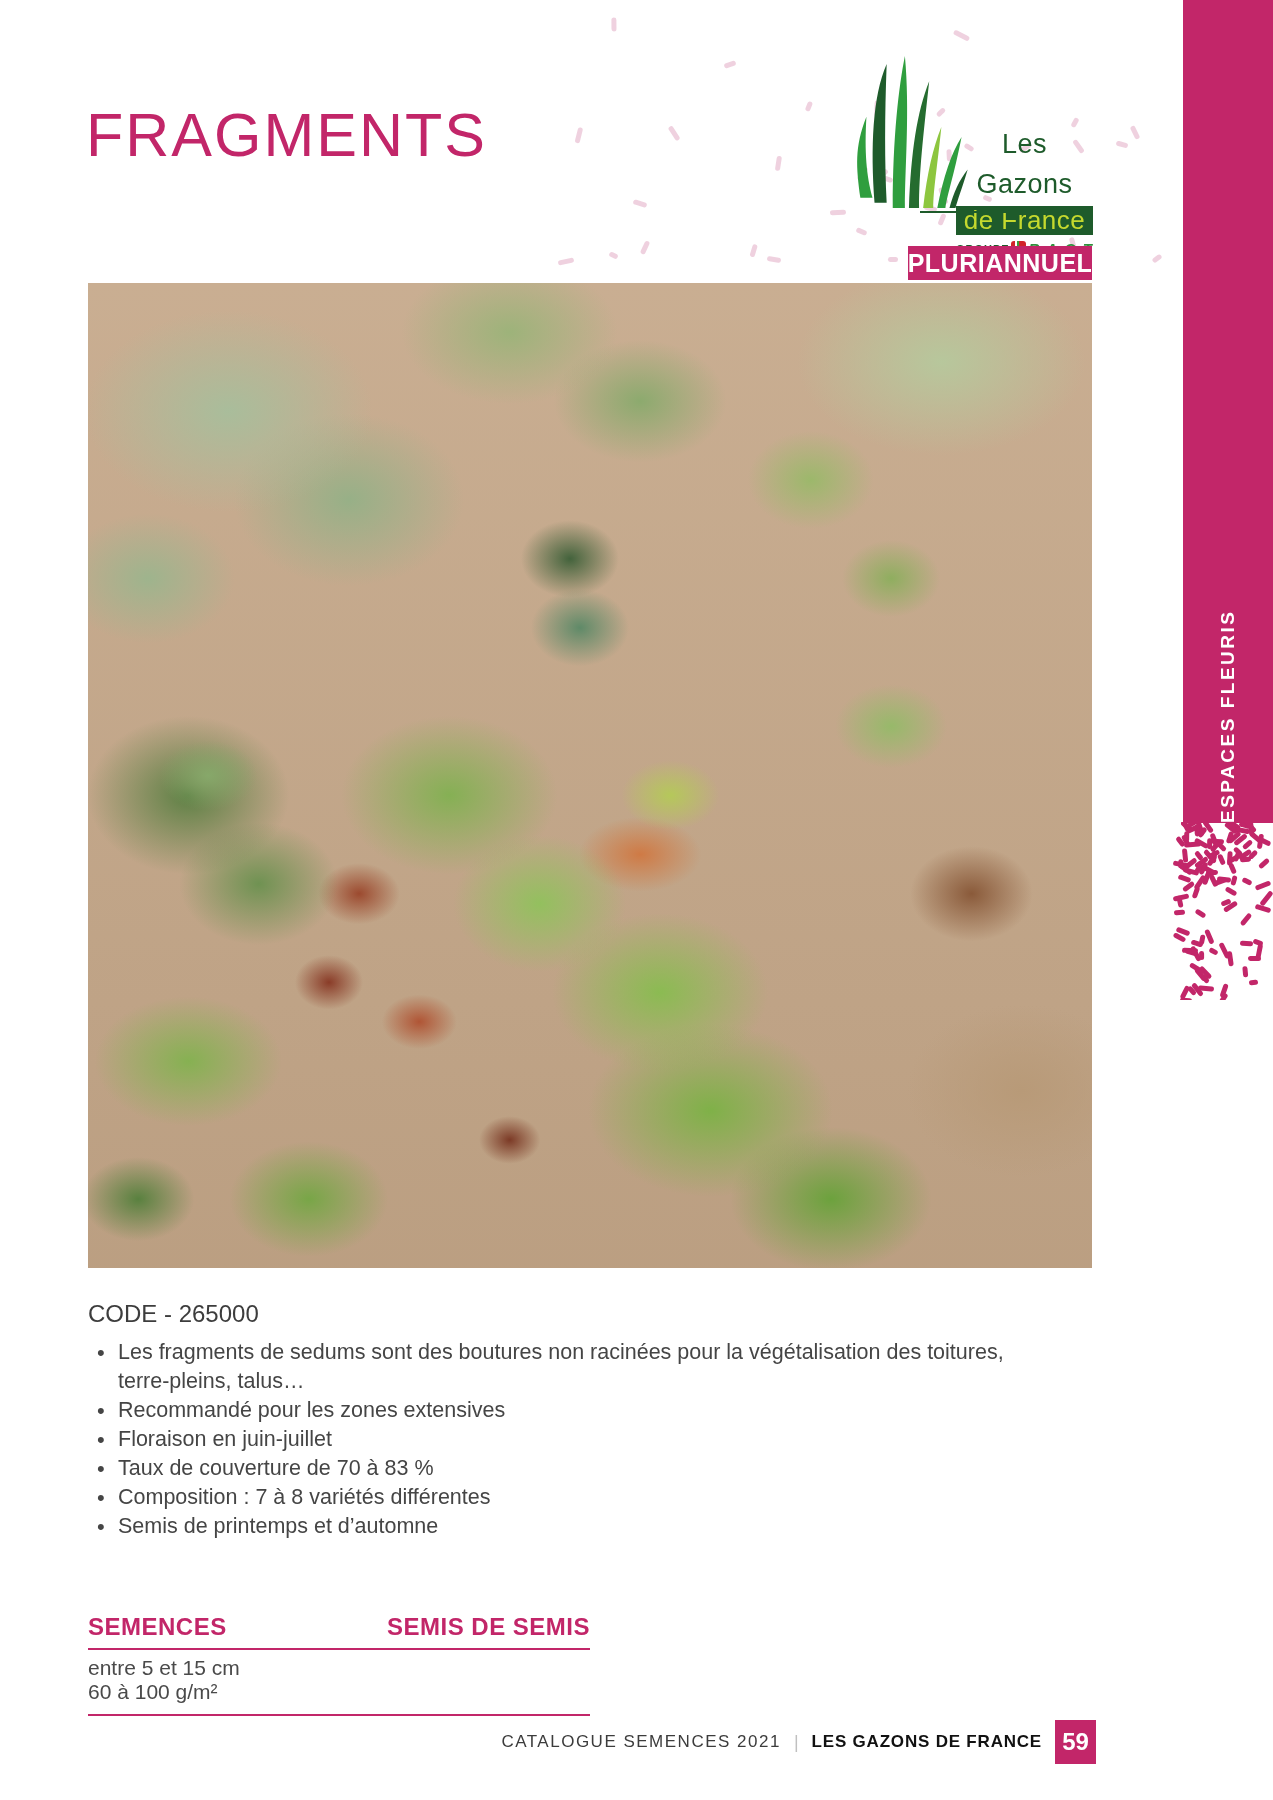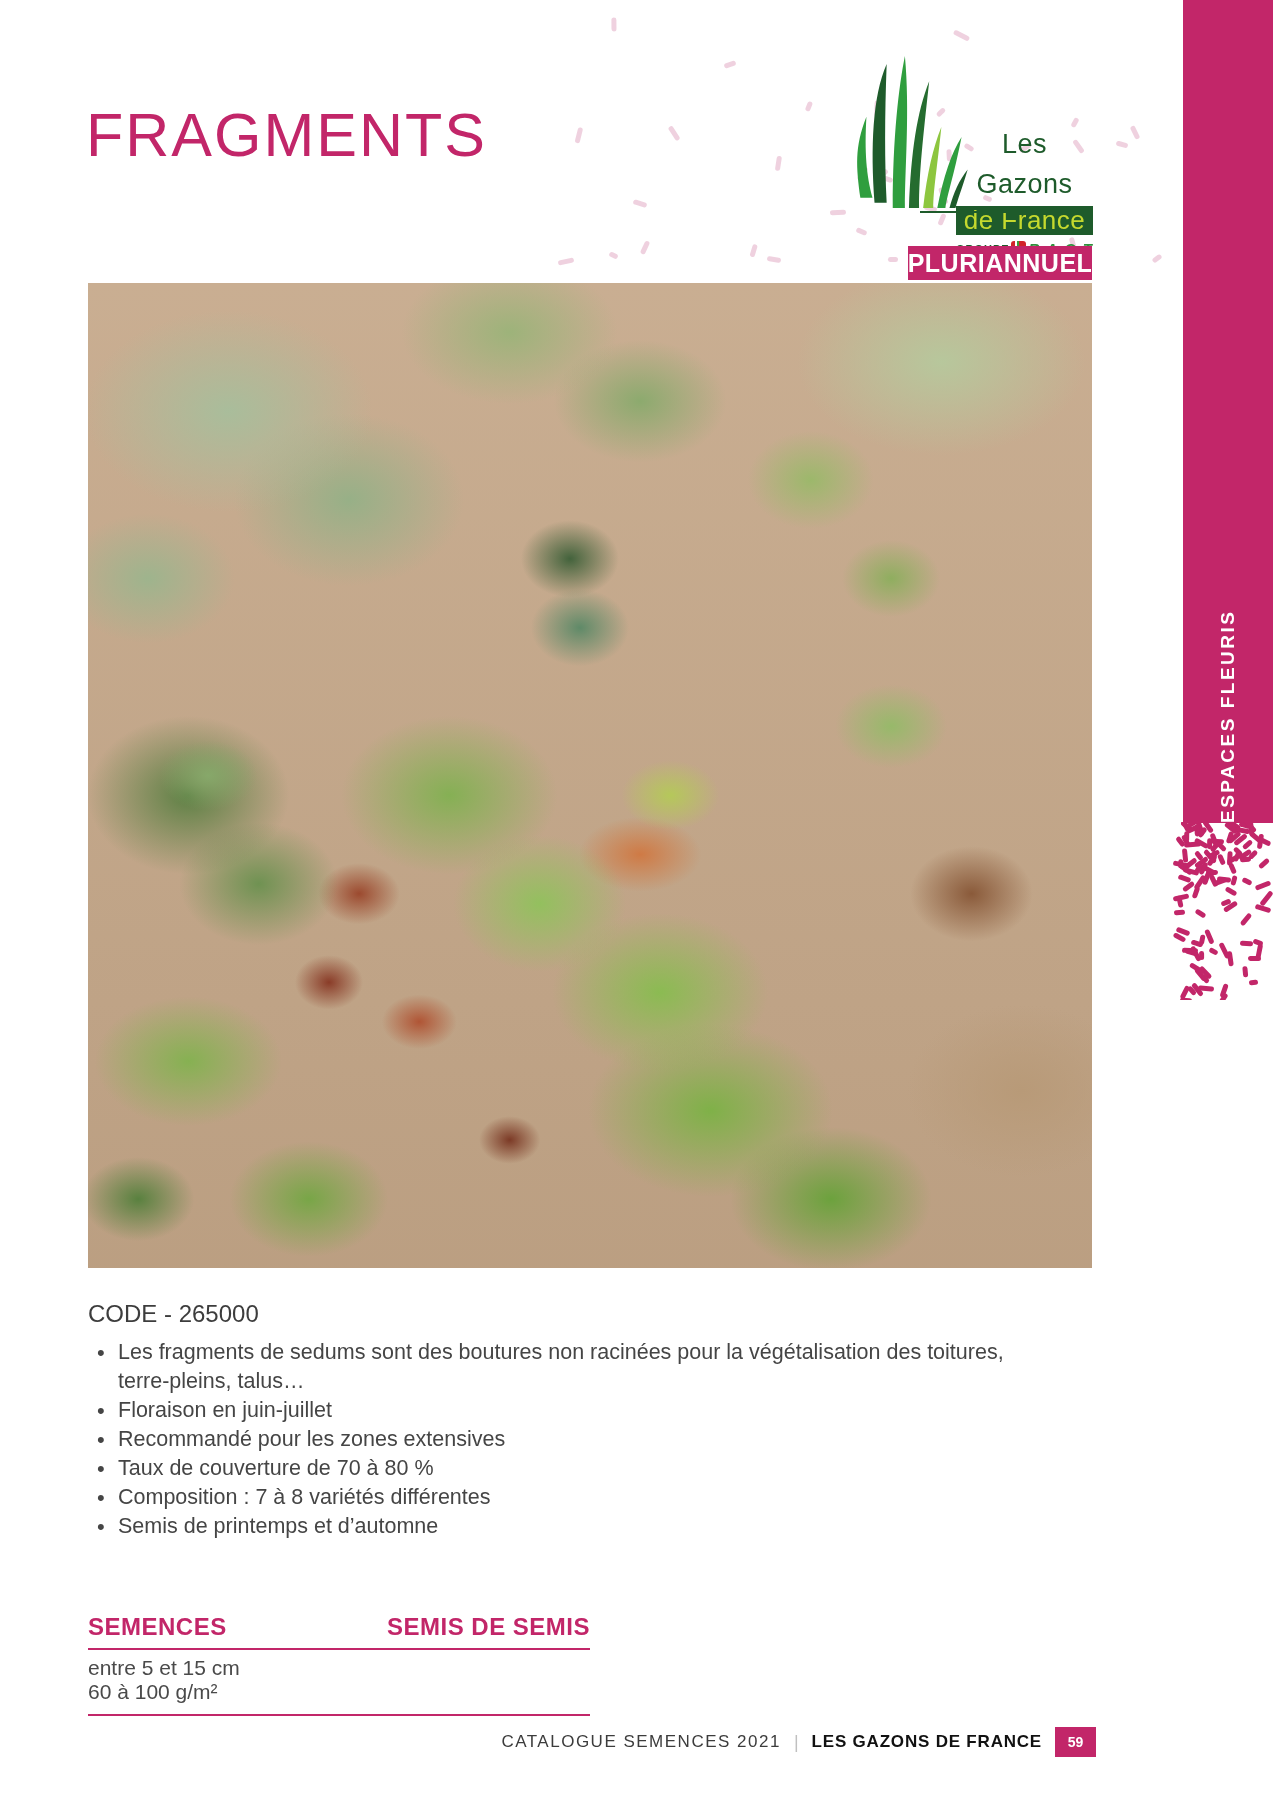--- a/index.html
+++ b/index.html
@@ -120,22 +120,22 @@
 
   
   .footer {
     position:absolute; left:88px; top:1721px; width:1008px; height:42px; z-index:3;
     display:flex; align-items:center; justify-content:flex-end; gap:13px;
   }
   .footer .catalogue { font-size:17px; color:#3c3c3c; letter-spacing:1.5px; }
   .footer .sep { color:#c0c0c0; font-size:18px; }
   .footer .brand { font-size:17px; color:#111; font-weight:bold; letter-spacing:0.8px; }
   .page-square {
-    width:41px; height:30px; background:#C22669; color:#fff;
-    font-weight:bold; font-size:14px; display:flex; align-items:center; justify-content:center;
+    width:41px; height:44px; background:#C22669; color:#fff;
+    font-weight:bold; font-size:24px; display:flex; align-items:center; justify-content:center;
   }
 </style>
 </head>
 <body>
 
 <div class="page">
 
   <div id="confetti-top" class="confetti-zone">
       <span class="cf" style="left: 323.797px; top: 176.498px; transform: rotate(19.4613deg); background: rgb(236, 201, 217); opacity: 0.85; width: 13.7032px;"></span>
       <span class="cf" style="left: 328.732px; top: 293.518px; transform: rotate(-75.5953deg); background: rgb(236, 201, 217); opacity: 0.85; width: 13.2379px;"></span>
@@ -322,23 +322,23 @@
   </div>
 
   <div class="badge">PLURIANNUEL</div>
 
   <div class="photo"></div>
 
   <div class="code">CODE - 265000</div>
 
   <ul class="bullets">
     <li>Les fragments de sedums sont des boutures non racinées pour la végétalisation des toitures, terre-pleins, talus…</li>
+    <li>Recommandé pour les zones extensives</li>
     <li>Floraison en juin-juillet</li>
-    <li>Recommandé pour les zones extensives</li>
-    <li>Taux de couverture de 70 à 80 %</li>
+    <li>Taux de couverture de 70 à 83 %</li>
     <li>Composition : 7 à 8 variétés différentes</li>
     <li>Semis de printemps et d’automne</li>
   </ul>
 
   <div class="specs">
     <div class="specs-head">
       <span>SEMENCES</span>
       <span>SEMIS DE SEMIS</span>
     </div>
     <hr class="rule">

